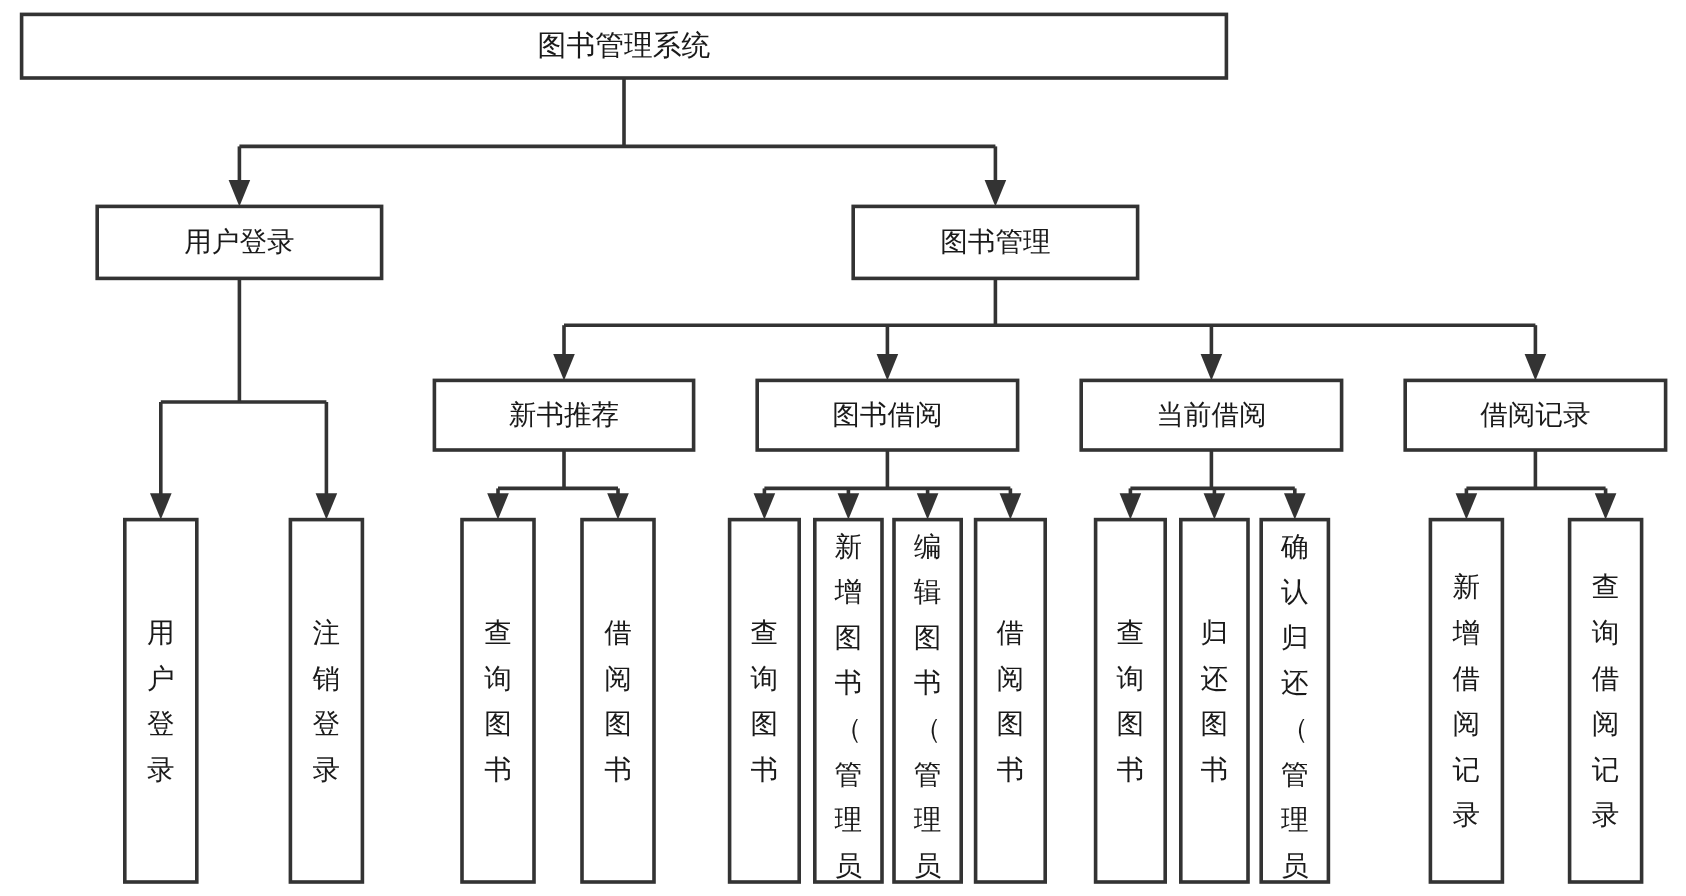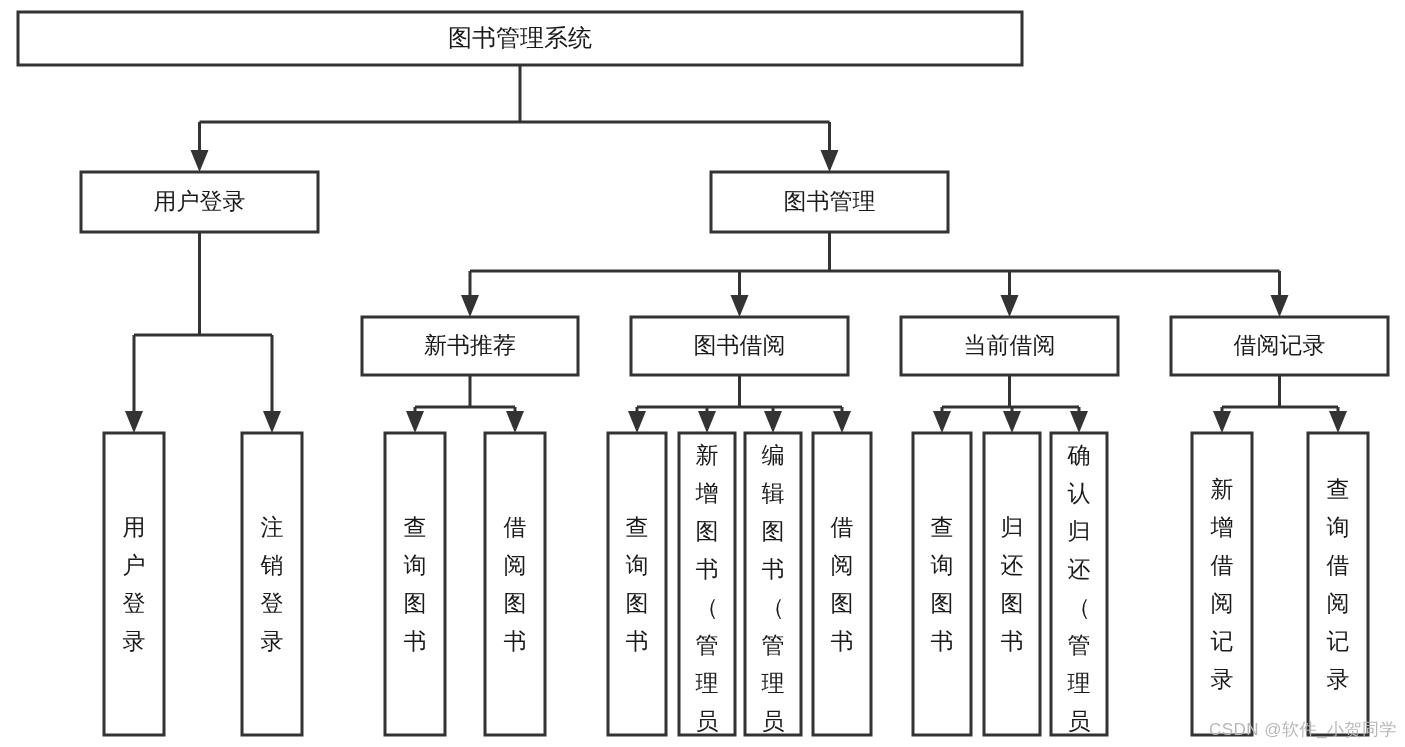--- a/index.html
+++ b/index.html
@@ -207,14 +207,13 @@
         <g>
           <rect x="1192" y="433" width="60" height="302" class="node-rect leaf"></rect>
           <text x="1222" y="0" class="leaf-label"><tspan x="1222" y="497">新</tspan><tspan x="1222" y="535">增</tspan><tspan x="1222" y="573">借</tspan><tspan x="1222" y="611">阅</tspan><tspan x="1222" y="649">记</tspan><tspan x="1222" y="687">录</tspan></text>
         </g>
         <g>
           <rect x="1308" y="433" width="60" height="302" class="node-rect leaf"></rect>
           <text x="1338" y="0" class="leaf-label"><tspan x="1338" y="497">查</tspan><tspan x="1338" y="535">询</tspan><tspan x="1338" y="573">借</tspan><tspan x="1338" y="611">阅</tspan><tspan x="1338" y="649">记</tspan><tspan x="1338" y="687">录</tspan></text>
         </g>
       </g>
   </svg>
-  <div class="watermark">CSDN @软件_小贺同学</div>
 </div>
 
 </body></html>

